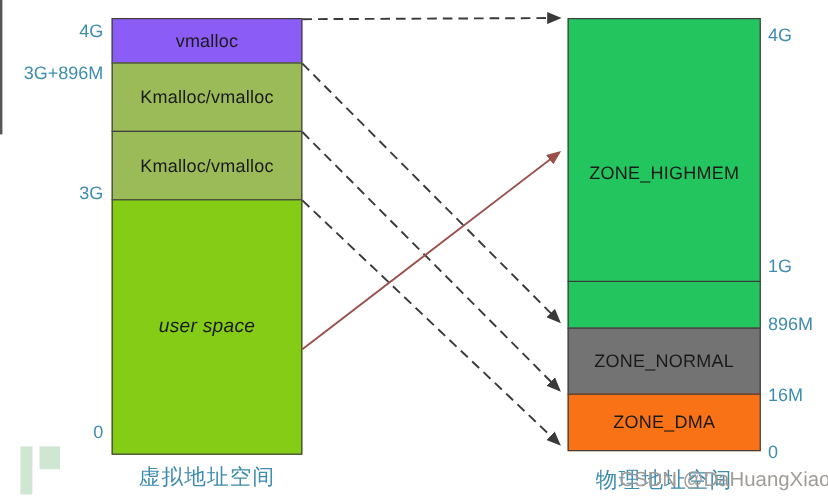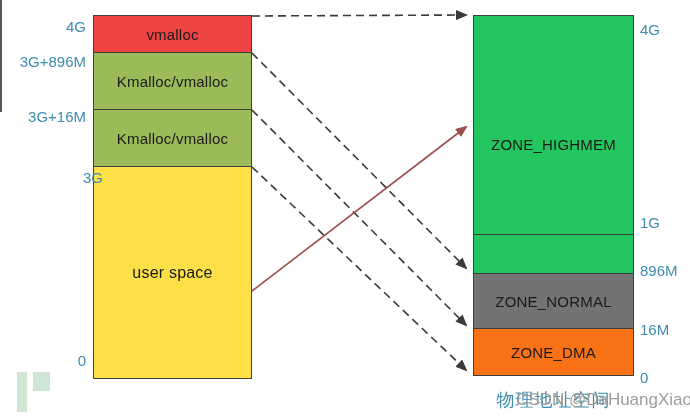--- a/index.html
+++ b/index.html
@@ -21,21 +21,21 @@
   #seg-kv2{top:109px;height:58px;}
   #seg-user{top:166px;height:213px;font-size:16px;}
   #seg-highmem{top:15px;height:259px;}
   #seg-normal{top:273px;height:56px;}
   #seg-dma{top:328px;height:48px;}
   #line-1g{left:473px;top:234px;width:161px;height:1px;background:#3a3a3a;}
   
   .tick{position:absolute;height:20px;line-height:20px;font-size:15px;color:#3e8cae;white-space:nowrap;}
   .tick-l{left:0;width:86px;text-align:right;}
   .tick-r{left:640px;text-align:left;}
-  #tl-0{top:17px;}#tl-1{top:52px;}#tl-2{top:107px;}#tl-3{top:168px;padding-left:17px;}#tl-4{top:351px;}
+  #tl-0{top:17px;}#tl-1{top:52px;}#tl-2{top:107px;}#tl-3{top:152px;}#tl-4{top:351px;}
   #tr-0{top:20px;}#tr-1{top:213px;}#tr-2{top:261px;}#tr-3{top:320px;}#tr-4{top:368px;}
   
   .axis-title{position:absolute;font-size:18px;color:#3e8cae;text-align:center;letter-spacing:1px;z-index:3;}
   #title-virtual{left:93px;width:159px;top:385px;}
   #title-physical{left:473px;width:161px;top:388px;}
   
   #arrows{position:absolute;left:0;top:0;width:690px;height:417px;pointer-events:none;z-index:2;}
   
   #edge-line{left:0;top:0;width:2px;height:112px;background:#565656;}
   #fb-bar1{left:17px;top:372px;width:10px;height:40px;background:#cfe6d3;}
@@ -48,37 +48,36 @@
 <body>
 
 <div id="stage">
 
   <div id="edge-line" class="abs"></div>
 
   <div id="fb-bar1" class="abs"></div>
   <div id="fb-bar2" class="abs"></div>
 
   <div class="col-left">
-    <div id="seg-vmalloc" class="seg" style="background-color: #ef4444;">
+    <div id="seg-vmalloc" class="seg" style="background-color: #8b5cf6;">
       <span>vmalloc</span>
     </div>
     <div id="seg-kv1" class="seg" style="background-color: rgb(155, 187, 89);">
       <span>Kmalloc/vmalloc</span>
     </div>
     <div id="seg-kv2" class="seg" style="background-color: rgb(155, 187, 89);">
       <span>Kmalloc/vmalloc</span>
     </div>
-    <div id="seg-user" class="seg" style="background-color: #fde047;">
+    <div id="seg-user" class="seg" style="background-color: #84cc16; font-style: italic;">
       <span>user space</span>
     </div>
   </div>
 
   <div id="tl-0" class="tick tick-l">4G</div>
   <div id="tl-1" class="tick tick-l">3G+896M</div>
-  <div id="tl-2" class="tick tick-l">3G+16M</div>
   <div id="tl-3" class="tick tick-l">3G</div>
   <div id="tl-4" class="tick tick-l">0</div>
 
   <div class="col-right">
     <div id="seg-highmem" class="seg" style="background-color: #22c55e; align-items: center;">
       <span>ZONE_HIGHMEM</span>
     </div>
     <div id="seg-normal" class="seg" style="background-color: #737373;">
       <span>ZONE_NORMAL</span>
     </div>
@@ -87,20 +86,21 @@
     </div>
     <div id="line-1g" class="abs"></div>
   </div>
 
   <div id="tr-0" class="tick tick-r">4G</div>
   <div id="tr-1" class="tick tick-r">1G</div>
   <div id="tr-2" class="tick tick-r">896M</div>
   <div id="tr-3" class="tick tick-r">16M</div>
   <div id="tr-4" class="tick tick-r">0</div>
 
+  <div id="title-virtual" class="axis-title">虚拟地址空间</div>
   <div id="title-physical" class="axis-title">物理地址空间</div>
 
   <svg id="arrows" viewBox="0 0 690 417" xmlns="http://www.w3.org/2000/svg">
     <defs>
       <marker id="head-black" markerUnits="userSpaceOnUse" markerWidth="12" markerHeight="10" refX="10" refY="5" orient="auto">
         <path d="M0,0 L12,5 L0,10 z" fill="#3a3a3a"></path>
       </marker>
       <marker id="head-red" markerUnits="userSpaceOnUse" markerWidth="12" markerHeight="10" refX="10" refY="5" orient="auto">
         <path d="M0,0 L12,5 L0,10 z" fill="#9a4f4b"></path>
       </marker>

